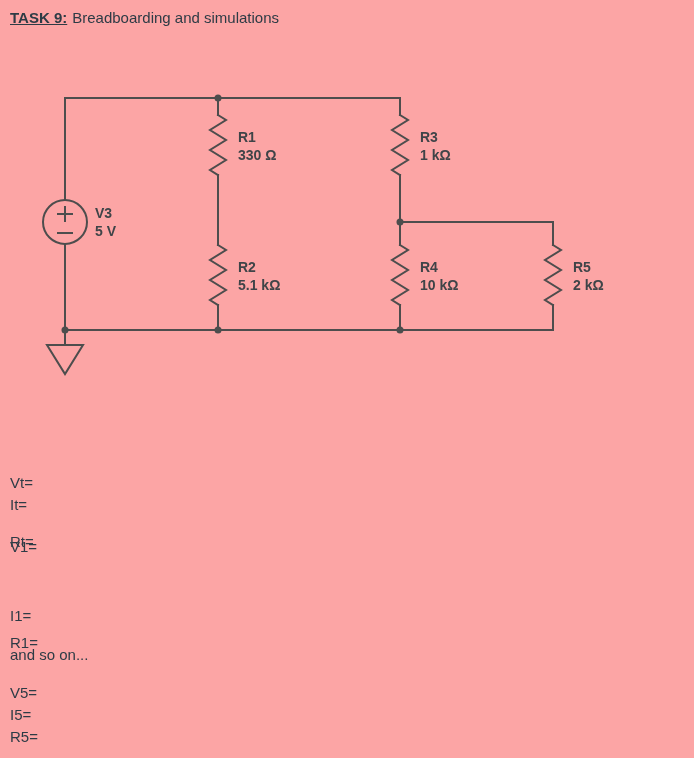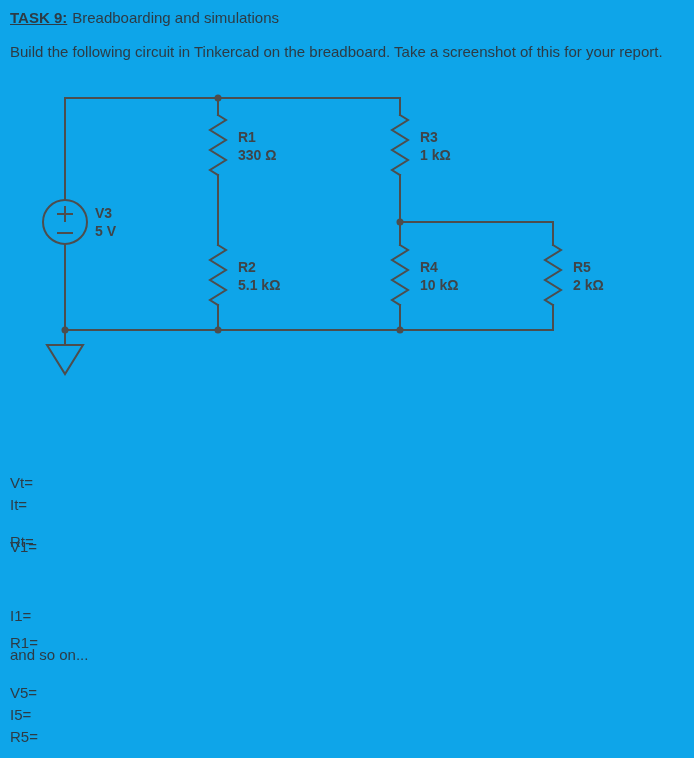--- a/index.html
+++ b/index.html
@@ -1,18 +1,18 @@
 <!DOCTYPE html>
 <html><head>
 <meta charset="utf-8">
 <style>
   * { box-sizing: border-box; }
   html, body { margin: 0; padding: 0; background: #ffffff; }
   body { font-family: "Liberation Sans", sans-serif; color: #2d3b45; }
-  .page { position: relative; width: 694px; height: 758px; background: #0ea5e9; overflow: hidden; }
+  .page { position: relative; width: 694px; height: 758px; background: #fca5a5; overflow: hidden; }
 
   .textline { position: absolute; left: 10px; font-size: 15px; line-height: 17px; white-space: nowrap; }
   .title { top: 9px; }
   .task-label { font-weight: bold; text-decoration: underline; }
   .task-title { margin-left: 5px; }
   .instruction { top: 43px; }
   .prompt { top: 440px; }
 
   .circuit { position: absolute; top: 90px; left: 0; }
   .wire { stroke: #4d4d4d; stroke-width: 2; fill: none; stroke-linecap: square; stroke-linejoin: miter; }
@@ -21,21 +21,20 @@
 </style>
 </head>
 <body>
 
 <div class="page">
 
   <div class="textline title">
     <span class="task-label">TASK 9:</span><span class="task-title">Breadboarding and simulations</span>
   </div>
 
-  <div class="textline instruction">Build the following circuit in Tinkercad on the breadboard. Take a screenshot of this for your report.</div>
 
   <svg class="circuit" width="694" height="300" viewBox="0 0 694 300">
 
     <g>
 
       <path class="wire" d="M65 8 H400"></path>
 
       <path class="wire" d="M65 240 H553"></path>
 
       <path class="wire" d="M65 8 V110"></path>

